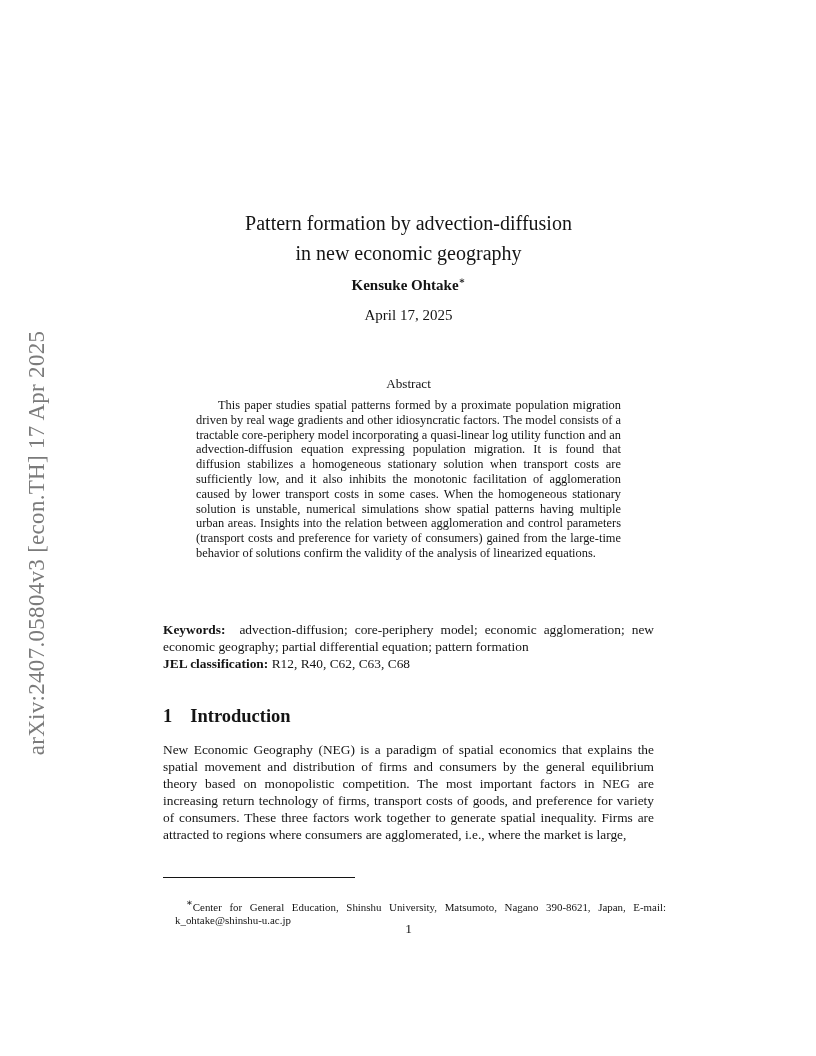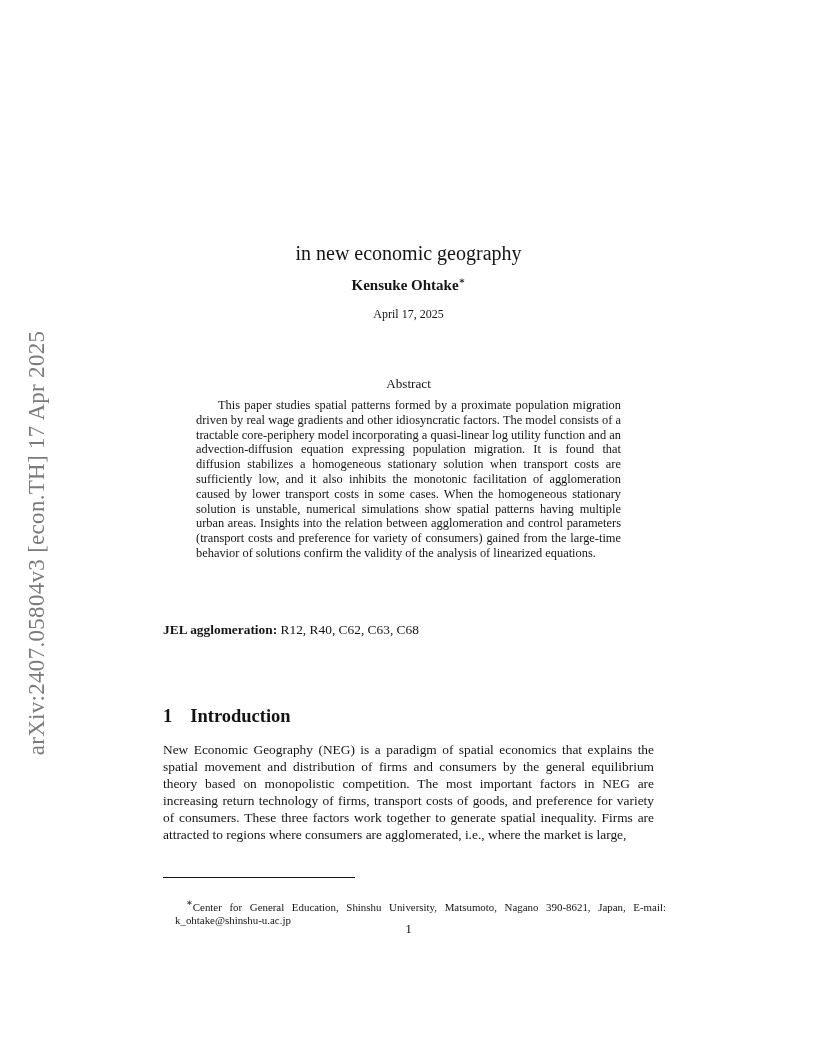--- a/index.html
+++ b/index.html
@@ -58,21 +58,21 @@
     font-size: 10px;
     vertical-align: super;
     line-height: 0;
   }
   .date {
     position: absolute;
     top: 307px;
     left: 0;
     width: 491px;
     text-align: center;
-    font-size: 12px;
+    font-size: 15px;
   }
   .abstract-heading {
     position: absolute;
     top: 376px;
     left: 0;
     width: 491px;
     text-align: center;
     font-size: 13.2px;
     font-weight: normal;
   }
@@ -152,35 +152,36 @@
 </style>
 </head>
 <body>
 
 <div class="page">
 
   <div class="watermark" style="color: rgb(123, 123, 123);">arXiv:2407.05804v3  [econ.TH]  17 Apr 2025</div>
 
   <div class="content">
 
-    <h1 class="title"><br>
+    <h1 class="title"><span>Pattern formation by advection-diffusion</span><br>
       <span>in new economic geography</span>
     </h1>
 
     <div class="author"><span>Kensuke Ohtake</span><sup>∗</sup>
     </div>
 
     <div class="date">April 17, 2025</div>
 
     <div class="abstract-heading">Abstract</div>
 
     <div class="abstract-body">This paper studies spatial patterns formed by a proximate population migration driven by real wage gradients and other idiosyncratic factors. The model consists of a tractable core-periphery model incorporating a quasi-linear log utility function and an advection-diffusion equation expressing population migration. It is found that diffusion stabilizes a homogeneous stationary solution when transport costs are sufficiently low, and it also inhibits the monotonic facilitation of agglomeration caused by lower transport costs in some cases. When the homogeneous stationary solution is unstable, numerical simulations show spatial patterns having multiple urban areas. Insights into the relation between agglomeration and control parameters (transport costs and preference for variety of consumers) gained from the large-time behavior of solutions confirm the validity of the analysis of linearized equations.</div>
 
     <div class="keywords-block">
-      <div class="jel-line"><span class="bold-label">JEL agglomeration:</span>&nbsp;<span>R12, R40, C62, C63, C68</span></div>
+      <div><span class="bold-label">Keywords:</span>&nbsp;&nbsp;<span>advection-diffusion; core-periphery model; economic agglomeration; new economic geography; partial differential equation; pattern formation</span></div>
+      <div class="jel-line"><span class="bold-label">JEL classification:</span>&nbsp;<span>R12, R40, C62, C63, C68</span></div>
     </div>
 
     <h2 class="section-heading"><span class="section-number">1</span><span>Introduction</span>
     </h2>
 
     <div class="intro-paragraph">New Economic Geography (NEG) is a paradigm of spatial economics that explains the spatial movement and distribution of firms and consumers by the general equilibrium theory based on monopolistic competition. The most important factors in NEG are increasing return technology of firms, transport costs of goods, and preference for variety of consumers. These three factors work together to generate spatial inequality. Firms are attracted to regions where consumers are agglomerated, i.e., where the market is large,</div>
 
     <div class="footnote-rule"></div>
 
     <div class="footnote"><sup>∗</sup><span>Center for General Education, Shinshu University, Matsumoto, Nagano 390-8621, Japan, E-mail: k_ohtake@shinshu-u.ac.jp</span>

